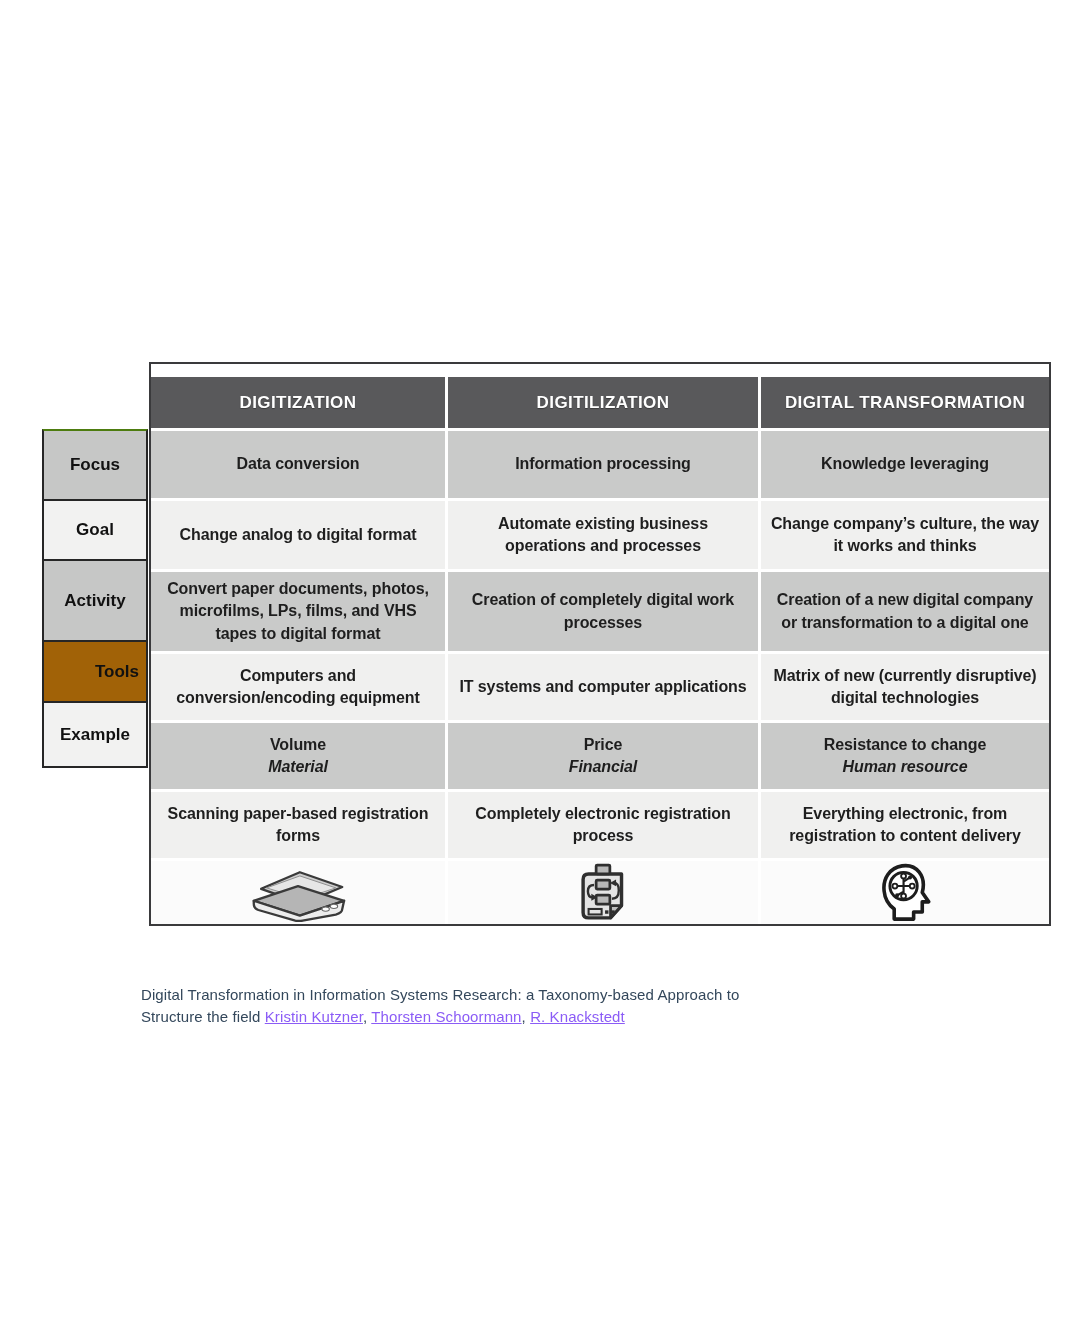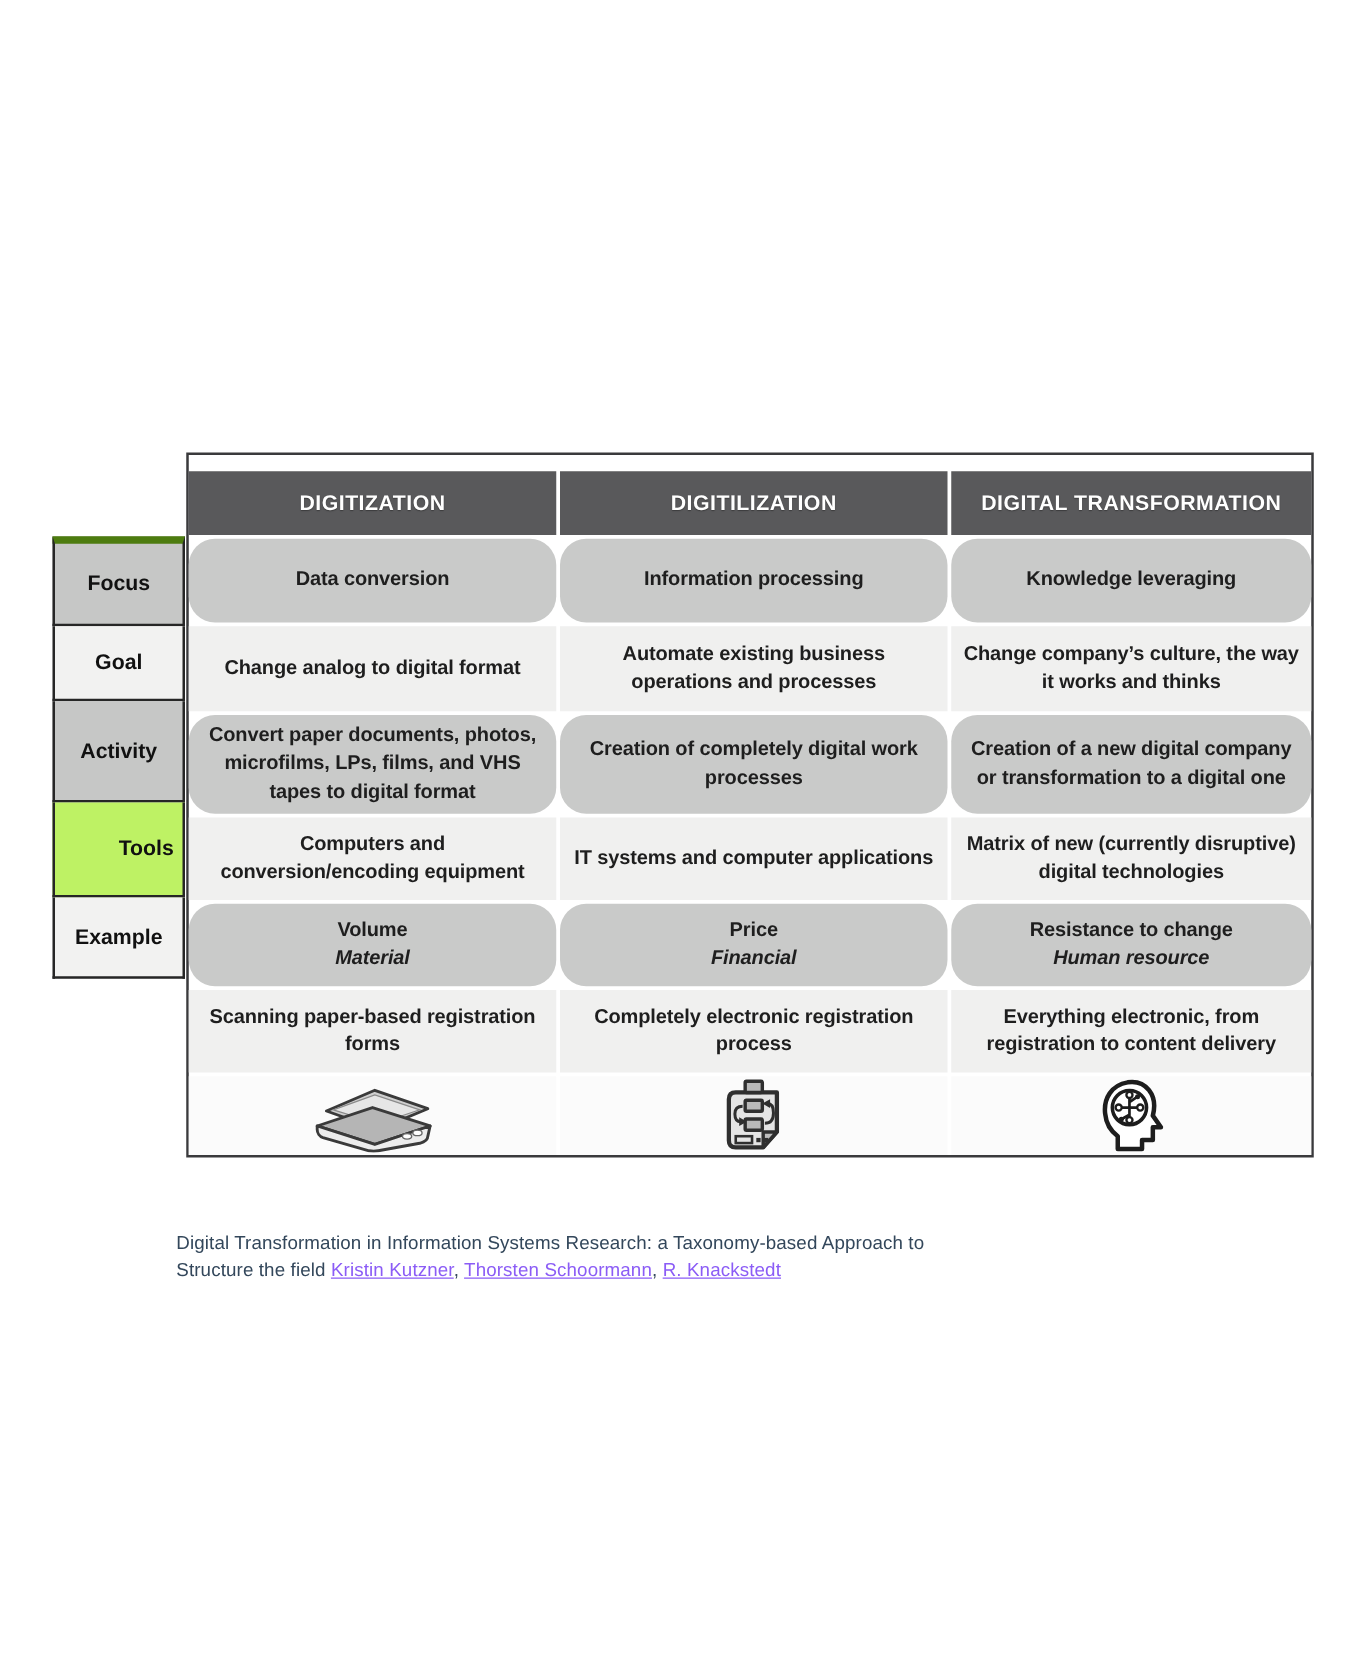--- a/index.html
+++ b/index.html
@@ -45,21 +45,21 @@
     letter-spacing: -0.1px;
   }
   .cell.hdr {
     background: #59595b;
     color: #ffffff;
     font-size: 17px;
     letter-spacing: 0.4px;
     text-shadow: 0 1px 1px rgba(0,0,0,0.35);
     margin-top: 13px;
   }
-  .row-gray  { background: #c9cac9; border-radius: 21px; }
+  .row-gray  { background: #c9cac9; }
   .row-light { background: #f0f0ef; }
   .row-icons { background: #fbfbfb; }
   .sub { font-style: italic; font-weight: 700; }
 
   
   .label-col {
     position: absolute;
     left: 42px;
     top: 429px;
     width: 106px;
@@ -68,25 +68,25 @@
     box-sizing: border-box;
     border: 2px solid #262626;
     border-top: none;
     display: flex;
     align-items: center;
     justify-content: center;
     font-size: 17px;
     font-weight: 700;
     color: #111111;
   }
-  .label-cell.first { border-top: 6px solid #4d7c0f; }
+  .label-cell.first { border-top: 2px solid #4d7c0f; }
   .lh-focus     { height: 72px; background: #c6c7c6; }
   .lh-goal      { height: 60px; background: #f2f2f1; }
   .lh-activity  { height: 81px; background: #c6c7c6; }
-  .lh-tools     { height: 76px; background: #bef264; padding-left: 44px; }
+  .lh-tools     { height: 61px; background: #a16207; padding-left: 44px; }
   .lh-challenge { height: 69px; background: #c6c7c6; }
   .lh-example   { height: 65px; background: #f2f2f1; }
 
   .icon-box {
     display: flex;
     align-items: center;
     justify-content: center;
   }
 
   

